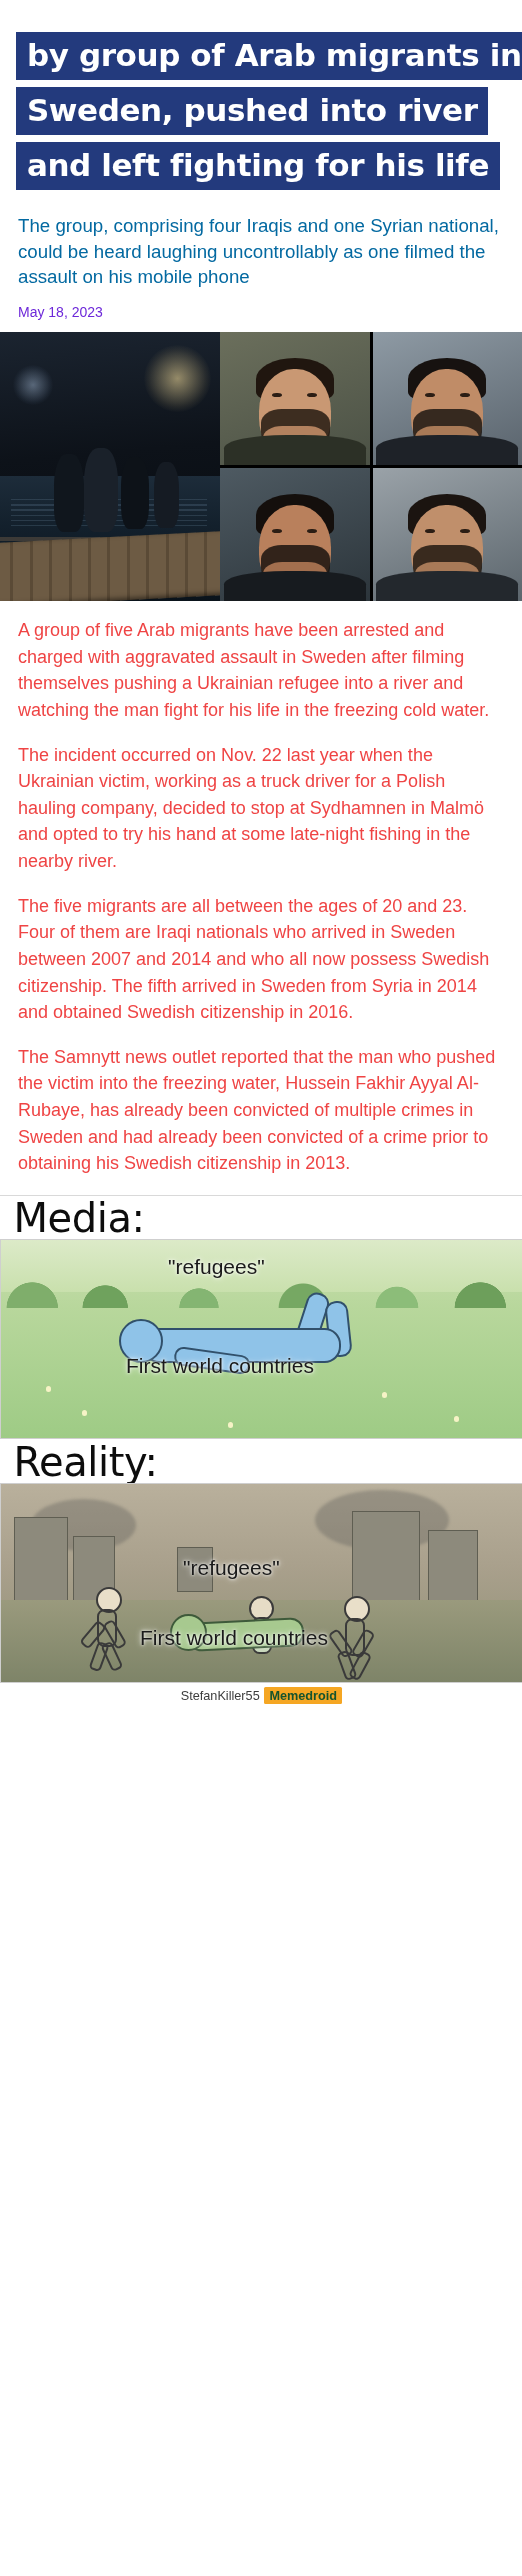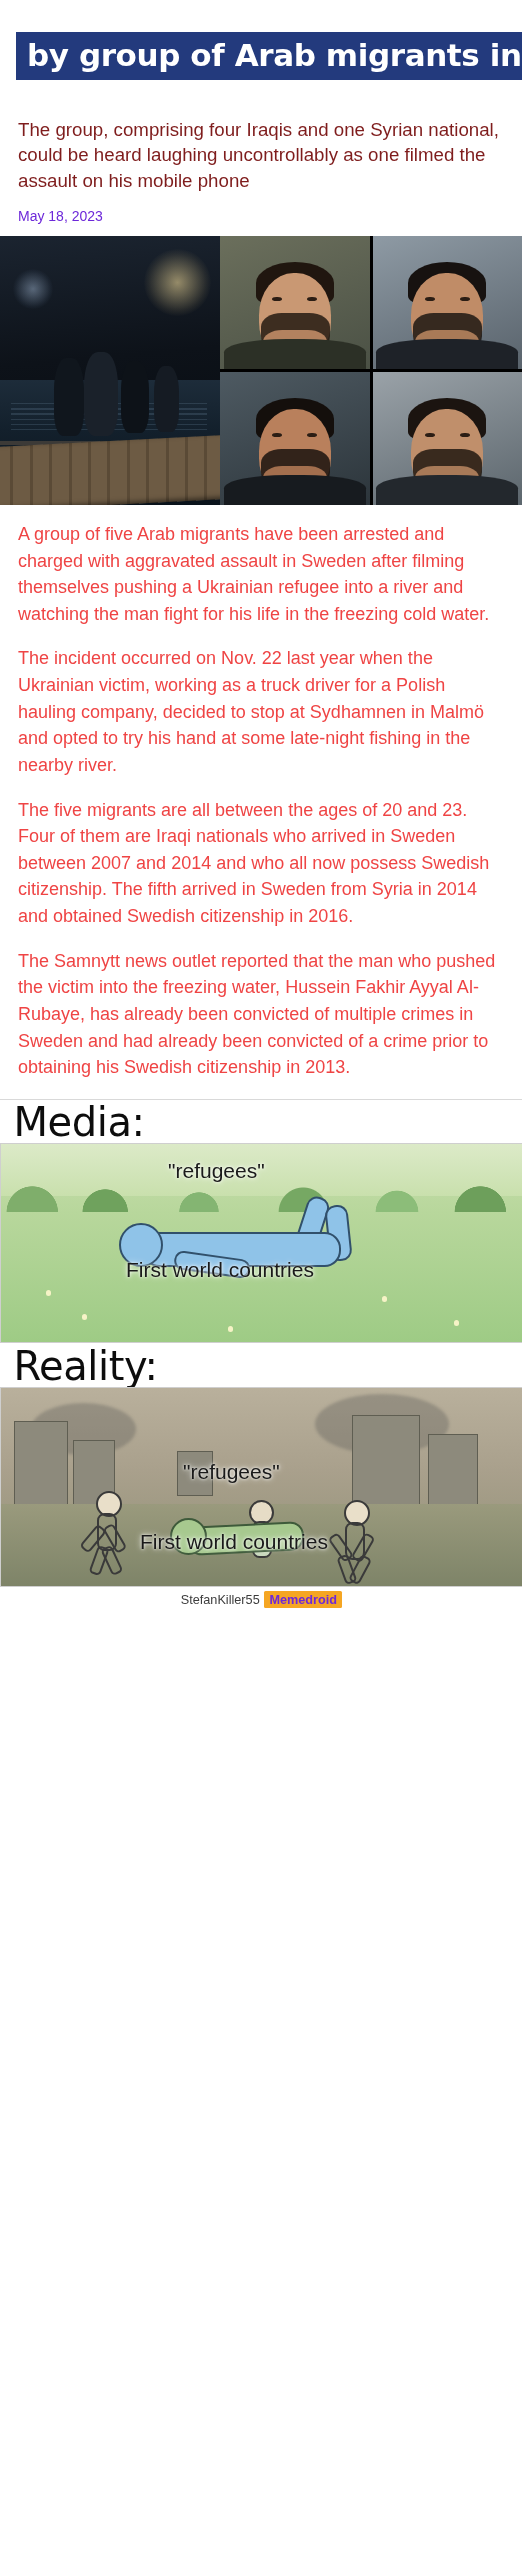--- a/index.html
+++ b/index.html
@@ -34,21 +34,21 @@
     line-height: 1.08;
     letter-spacing: -0.4px;
     padding: 6.7px 10.5px 8.2px 10.5px;
     margin-bottom: 6.7px;
     white-space: nowrap;
   }
 
   
   .deck {
     margin: 16.4px 18px 0 18px;
-    color: #7f1d1d;
+    color: #0369a1;
     font-size: 18.7px;
     line-height: 1.34;
     font-family: "Liberation Sans", sans-serif;
   }
   .byline-date {
     margin: 15px 18px 0 18px;
     color: #6d28d9;
     font-size: 14px;
   }
 
@@ -389,36 +389,37 @@
     background: #ffffff;
     text-align: center;
     padding: 6px 0 9px 0;
     font-size: 12.7px;
   }
   .meme-footer .user {
     color: #3d3d3d;
   }
   .meme-footer .brand {
     background: #f5a623;
-    color: #6d28d9;
+    color: #14532d;
     padding: 1.5px 5.2px;
     margin-left: 4.5px;
     border-radius: 1.5px;
     font-weight: bold;
   }
 </style>
 </head>
 <body>
 
 <div class="page">
 
   <div class="headline">
     <br>
     <div class="headline-line">by group of Arab migrants in</div><br>
-    <br>
+    <div class="headline-line">Sweden, pushed into river</div><br>
+    <div class="headline-line">and left fighting for his life</div>
   </div>
 
   <div class="deck">The group, comprising four Iraqis and one Syrian national, could be heard laughing uncontrollably as one filmed the assault on his mobile phone</div>
 
   <div class="byline-date">May 18, 2023</div>
 
   <div class="collage">
     <div class="collage-left">
       <div class="glow"></div>
       <div class="glow2"></div>

